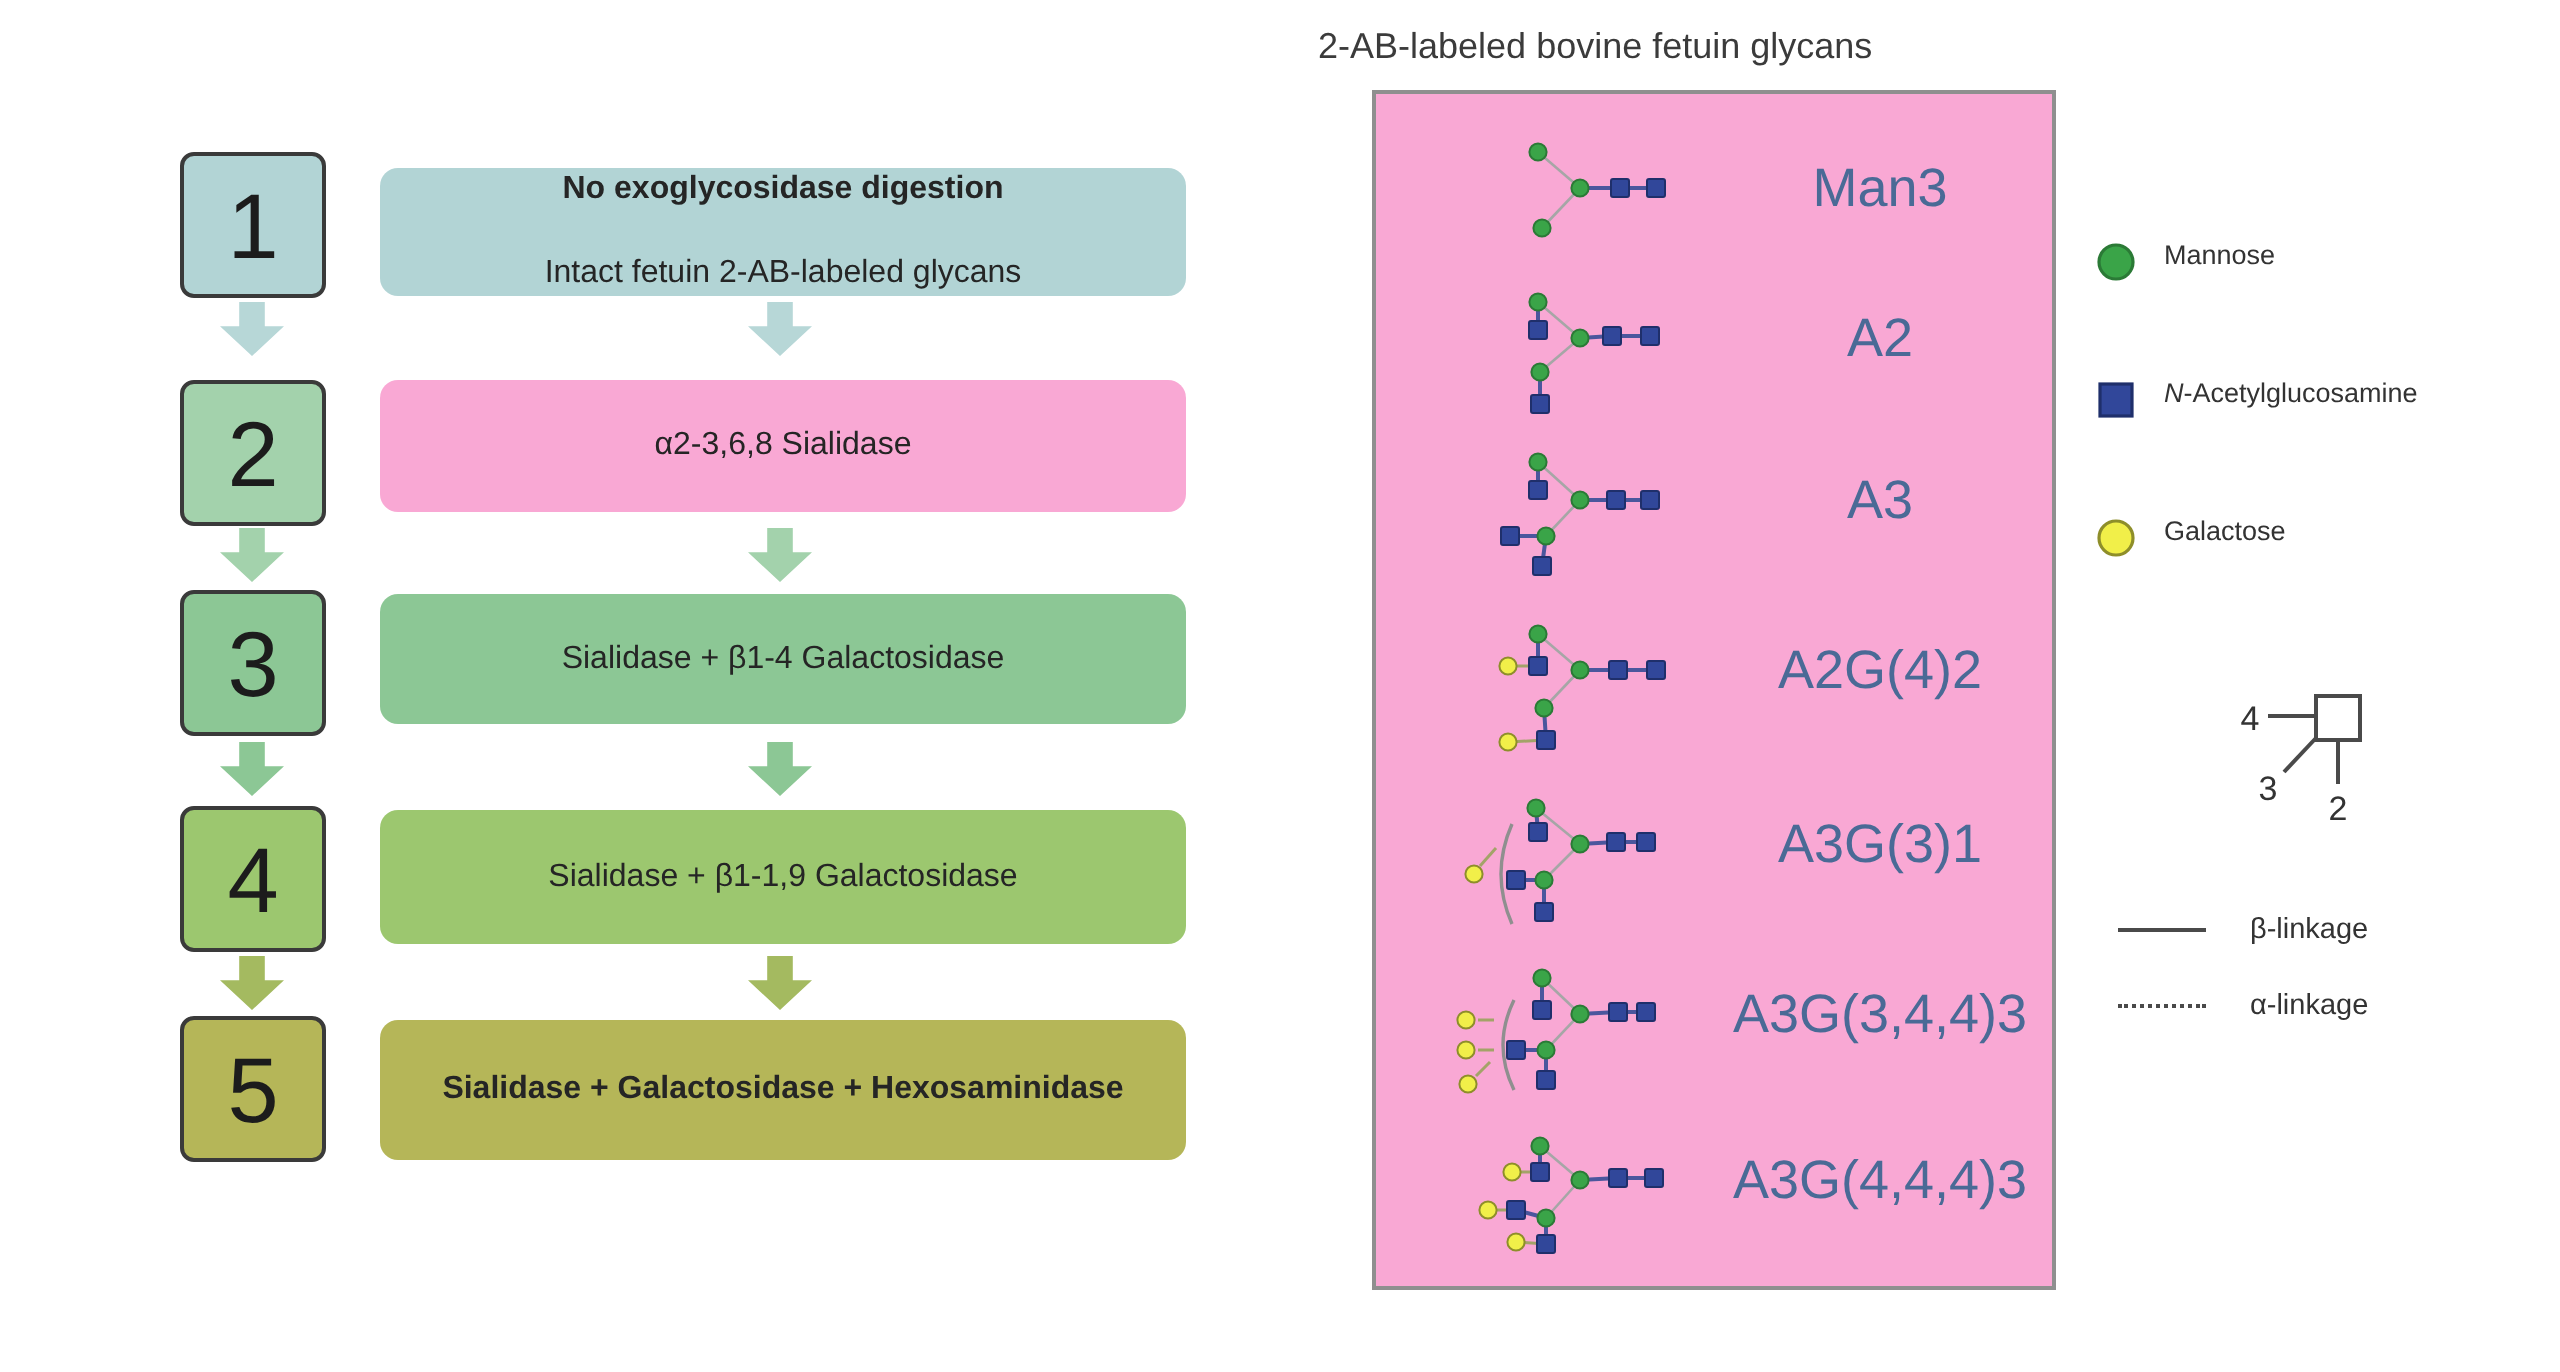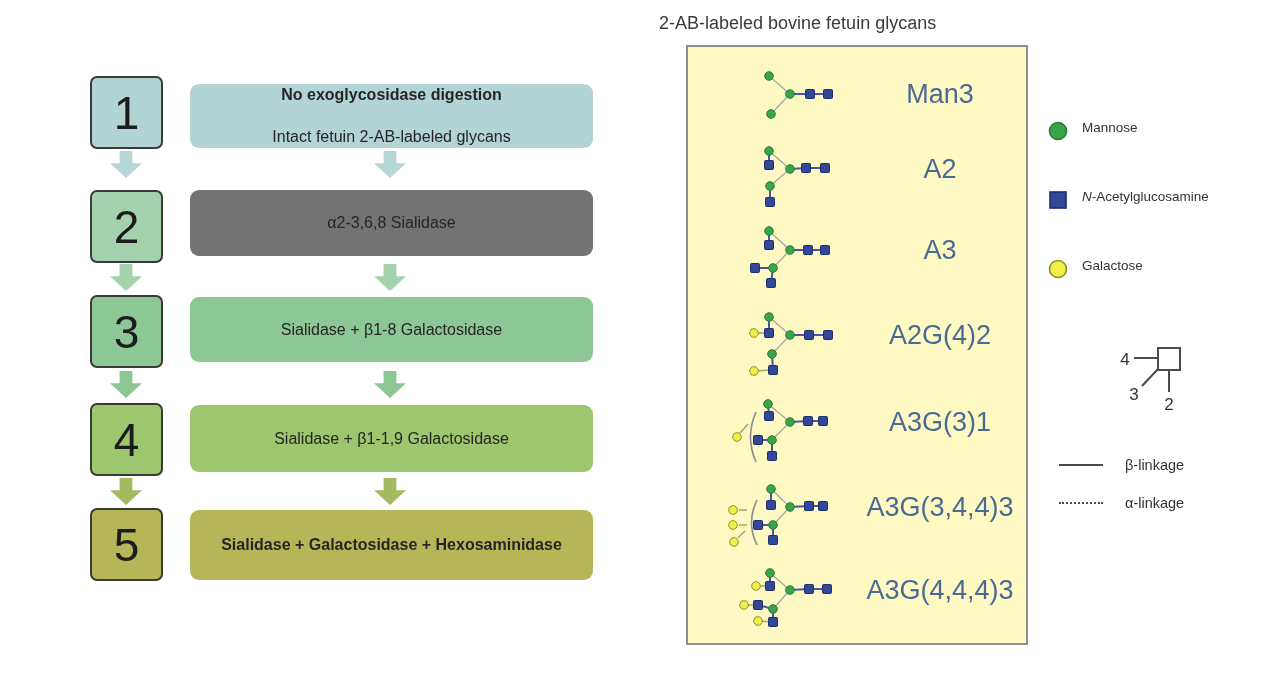--- a/index.html
+++ b/index.html
@@ -13,21 +13,21 @@
   .widebox{position:absolute;left:190px;width:403px;border-radius:9px;display:flex;
            flex-direction:column;align-items:center;justify-content:center;
            color:#252525;font-size:16px;box-sizing:border-box;text-align:center;line-height:1.35;gap:20px;}
   .widebox .t1.bold{font-weight:700;}
   .arrow{position:absolute;width:32px;height:27px;
          clip-path:polygon(30% 0,70% 0,70% 45%,100% 45%,50% 100%,0 45%,30% 45%);}
 
   
   #panel-title{position:absolute;left:659px;top:13px;font-size:18px;color:#3b3b3b;}
   #glycan-panel{position:absolute;left:686px;top:45px;width:342px;height:600px;
-                border:2px solid #8f8f8f;background:#fef9c3;box-sizing:border-box;}
+                border:2px solid #8f8f8f;background:#f9a8d4;box-sizing:border-box;}
   .g-struct{position:absolute;left:7px;width:160px;height:88px;}
   .g-label{position:absolute;left:168px;width:168px;height:88px;display:flex;
            align-items:center;justify-content:center;font-size:27px;color:#4a6a96;}
 
   
   .legend-row{position:absolute;left:1047px;height:26px;display:flex;gap:13px;
               font-size:13.5px;color:#333333;}
   .legend-row .sym{width:22px;height:22px;display:flex;align-items:center;justify-content:center;}
   .it{font-style:italic;}
   #pos-diagram{position:absolute;left:1112px;top:334px;}
@@ -51,32 +51,32 @@
       <div class="t1 bold">No exoglycosidase digestion</div>
       <div class="t2">Intact fetuin 2-AB-labeled glycans</div>
     </div>
 
     <div class="arrow" style="left: 110px; top: 151px; background: rgb(183, 215, 215);"></div>
     <div class="arrow" style="left: 374px; top: 151px; background: rgb(183, 215, 215);"></div>
 
     <div class="numbox" style="top: 190px; background: rgb(163, 210, 172);">
         <span>2</span>
       </div>
-    <div class="widebox" style="top: 190px; height: 66px; background: #737373;">
+    <div class="widebox" style="top: 190px; height: 66px; background: #f9a8d4;">
       <div class="t1">α2-3,6,8 Sialidase</div>
     </div>
 
     <div class="arrow" style="left: 110px; top: 264px; background: rgb(163, 210, 172);"></div>
     <div class="arrow" style="left: 374px; top: 264px; background: rgb(163, 210, 172);"></div>
 
     <div class="numbox" style="top: 295px; background: rgb(140, 199, 149);">
         <span>3</span>
       </div>
     <div class="widebox" style="top: 297px; height: 65px; background: rgb(140, 199, 149);">
-      <div class="t1">Sialidase + β1-8 Galactosidase</div>
+      <div class="t1">Sialidase + β1-4 Galactosidase</div>
     </div>
 
     <div class="arrow" style="left: 110px; top: 371px; background: rgb(140, 199, 149);"></div>
     <div class="arrow" style="left: 374px; top: 371px; background: rgb(140, 199, 149);"></div>
 
     <div class="numbox" style="top: 403px; background: rgb(156, 199, 111);">
         <span>4</span>
       </div>
     <div class="widebox" style="top: 405px; height: 67px; background: rgb(156, 199, 111);">
       <div class="t1">Sialidase + β1-1,9 Galactosidase</div>

